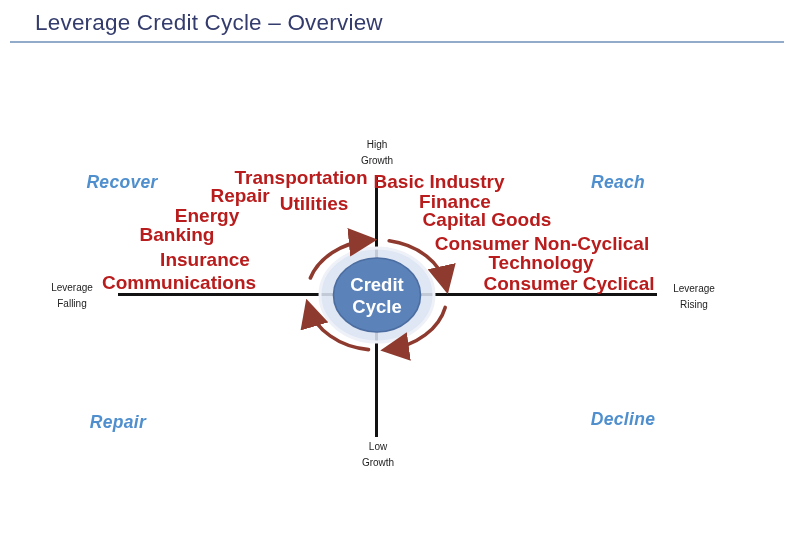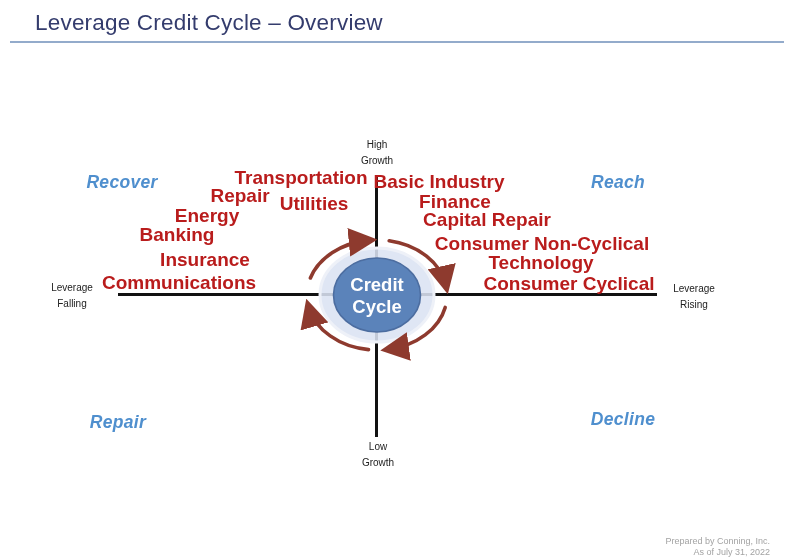--- a/index.html
+++ b/index.html
@@ -71,21 +71,21 @@
 
   <div class="sector s0">Transportation</div>
   <div class="sector s1">Repair</div>
   <div class="sector s2">Utilities</div>
   <div class="sector s3">Energy</div>
   <div class="sector s4">Banking</div>
   <div class="sector s5">Insurance</div>
   <div class="sector s6">Communications</div>
   <div class="sector s7">Basic Industry</div>
   <div class="sector s8">Finance</div>
-  <div class="sector s9">Capital Repair</div>
+  <div class="sector s9">Capital Goods</div>
   <div class="sector s10">Consumer Non-Cyclical</div>
   <div class="sector s11">Technology</div>
   <div class="sector s12">Consumer Cyclical</div>
 
   <div class="svgwrap">
     <svg viewBox="0 0 190 150" width="190" height="150" xmlns="http://www.w3.org/2000/svg">
       <defs>
         <marker id="ah" markerWidth="8" markerHeight="8" refX="5.5" refY="4" orient="auto">
           <path d="M0,0 L8,4 L0,8 Z" fill="#8e3a2e"></path>
         </marker>
@@ -96,18 +96,14 @@
         <path d="M 107.2 20.8 A 70 55 0 0 1 163.9 65.5" marker-end="url(#ah)"></path>
         <path d="M 163.2 87.4 A 70 55 0 0 1 107.2 129.2" marker-end="url(#ah)"></path>
         <path d="M 86.5 129.6 A 70 55 0 0 1 26.8 87.4" marker-end="url(#ah)"></path>
       </g>
       <ellipse cx="95" cy="75" rx="43.5" ry="37" fill="#5b83ba" stroke="#4c6da0" stroke-width="1.6"></ellipse>
       <text class="cycle-text" x="95" y="71" text-anchor="middle">Credit</text>
       <text class="cycle-text" x="95" y="93" text-anchor="middle">Cycle</text>
     </svg>
   </div>
 
-  <div class="footer">
-    <div>Prepared by Conning, Inc.</div>
-    <div>As of July 31, 2022</div>
-  </div>
 
 </div>
 
 </body></html>

